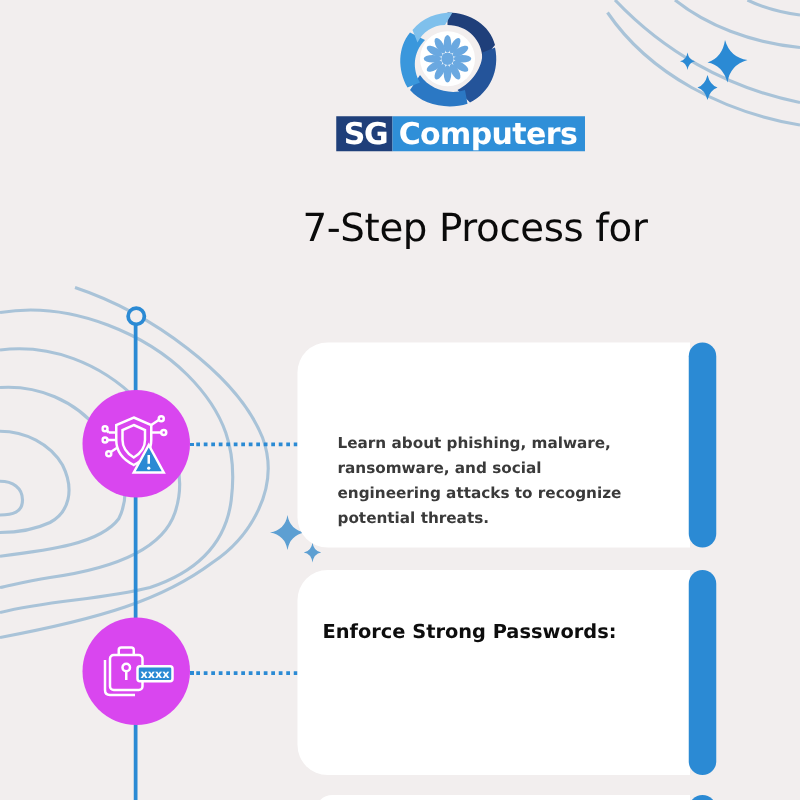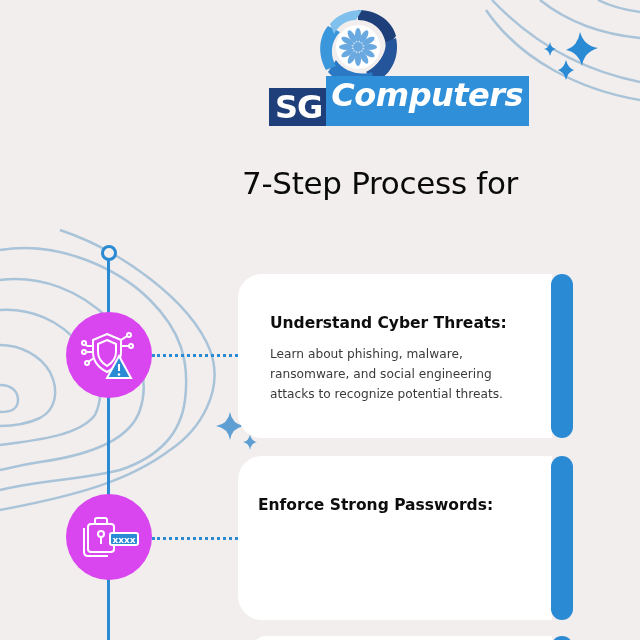--- a/index.html
+++ b/index.html
@@ -6,25 +6,25 @@
   body {
     width:640px; height:640px; overflow:hidden; position:relative;
     background:#f2eeee;
     font-family:"Liberation Sans", sans-serif;
   }
   .bg-lines { position:absolute; left:0; top:0; width:640px; height:640px; pointer-events:none; }
   .logo { position:absolute; left:266px; top:4px; width:184px; height:120px; }
   .logo-mark { position:absolute; left:50px; top:4px; width:84px; height:78px; }
   .logo-badge {
     position:absolute; left:3px; top:89px; width:180px; height:33px;
-    display:flex; align-items:flex-end; font-weight:bold; font-size:32px;
+    display:flex; align-items:flex-start; font-weight:bold; font-size:24px;
     font-family:"DejaVu Sans", sans-serif;
   }
   .logo-sg { background:#1f3f7a; color:#fff; padding:0 4px 0 6px; display:flex; align-items:center; letter-spacing:-1px; }
-  .logo-comp { background:#2f8fd8; color:#fff; padding:0 6px 12px 5px; display:flex; align-items:center; flex:1; letter-spacing:-0.5px;font-style:italic; }
+  .logo-comp { background:#2f8fd8; color:#fff; padding:0 6px 0 5px; display:flex; align-items:center; flex:1; letter-spacing:-0.5px; }
   .title {
     position:absolute; left:150px; top:163px; width:460px; text-align:center;
     font-family:"DejaVu Sans", sans-serif; font-weight:normal; font-size:31px;
     line-height:40px; color:#0a0a0a; letter-spacing:-0.3px;
   }
   .timeline { position:absolute; left:107px; top:248px; width:3px; height:392px; background:#2b8ad4; }
   .timeline-cap {
     position:absolute; left:101px; top:245px; width:10px; height:10px; border-radius:50%;
     border:3px solid #2b8ad4; background:#f2eeee;
   }
@@ -38,21 +38,21 @@
   }
   .card-bar {
     position:absolute; width:22px; border-radius:11px; background:#2b8ad4;
   }
   .card-title {
     position:absolute; font-family:"DejaVu Sans", sans-serif; font-weight:bold;
     font-size:15.5px; color:#0d0d0d; white-space:nowrap;
   }
   .card-desc {
     position:absolute; font-family:"DejaVu Sans", sans-serif; font-size:12.2px;
-    line-height:20px; color:#3a3a3a;
+    line-height:20px; color:#3a3a3a;font-weight:bold;
   }
   .sparkle { position:absolute; }
 </style>
 </head>
 <body>
 
 <svg class="bg-lines" viewBox="0 0 640 640">
   <g fill="none" stroke="#a9c3d8" stroke-width="2.5">
     <path d="M492 0 C530 40 580 70 640 82"></path>
     <path d="M540 0 C565 20 600 34 640 38"></path>
@@ -137,21 +137,20 @@
       <path d="M40 10 L46 6"></path>
         <circle cx="48" cy="5" r="2"></circle>
       <path d="M38 26 L50 48 L26 48 Z" fill="#2b8ad4"></path>
       <path d="M38 34 L38 41"></path>
     </g>
     <circle cx="38" cy="44.5" r="1.3" fill="#fff"></circle>
   </svg>
 </div>
 <div class="dots" style="left:152px;top:354px;width:86px;"></div>
 <div class="card" style="left:238px;top:274px;width:314px;height:164px;">
-  <div class="card-title" style="left:32px;top:40px;">Understand Cyber Threats:</div>
   <div class="card-desc" style="left:32px;top:70px;width:240px;">Learn about phishing, malware, ransomware, and social engineering attacks to recognize potential threats.</div>
 </div>
 <div class="card-bar" style="left:551px;top:274px;height:164px;"></div>
 
 <div class="step-circle" style="left:66px;top:494px;">
   <svg width="62" height="42" viewBox="0 0 62 42">
     <g fill="none" stroke="#fff" stroke-width="2">
       <path d="M6 12 L6 36 Q6 40 10 40 L30 40"></path>
       <rect x="10" y="8" width="26" height="28" rx="3"></rect>
       <path d="M17 8 L17 4 Q17 2 19 2 L27 2 Q29 2 29 4 L29 8"></path>

